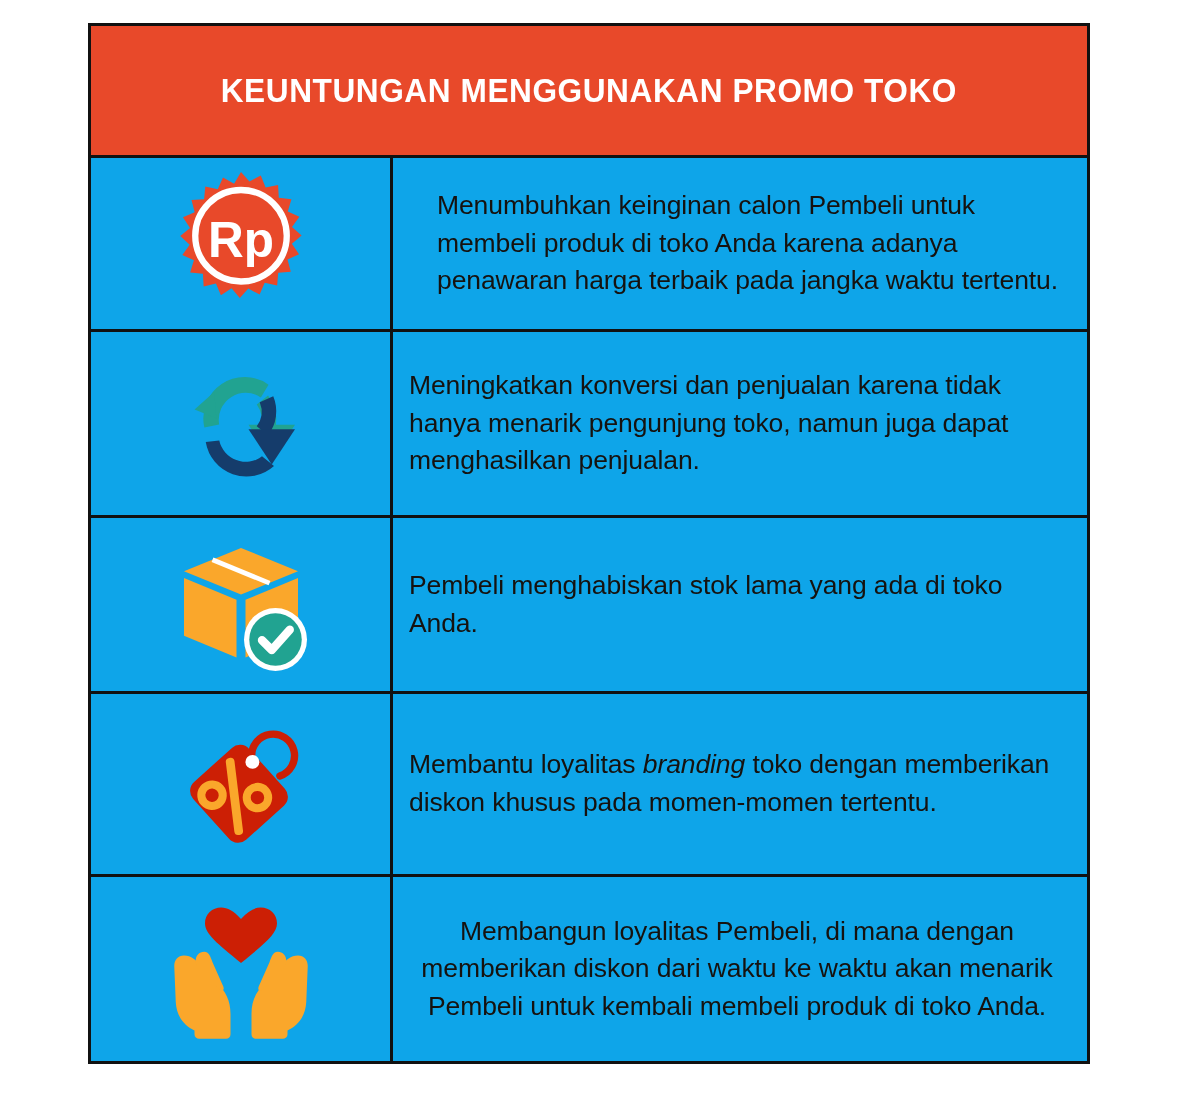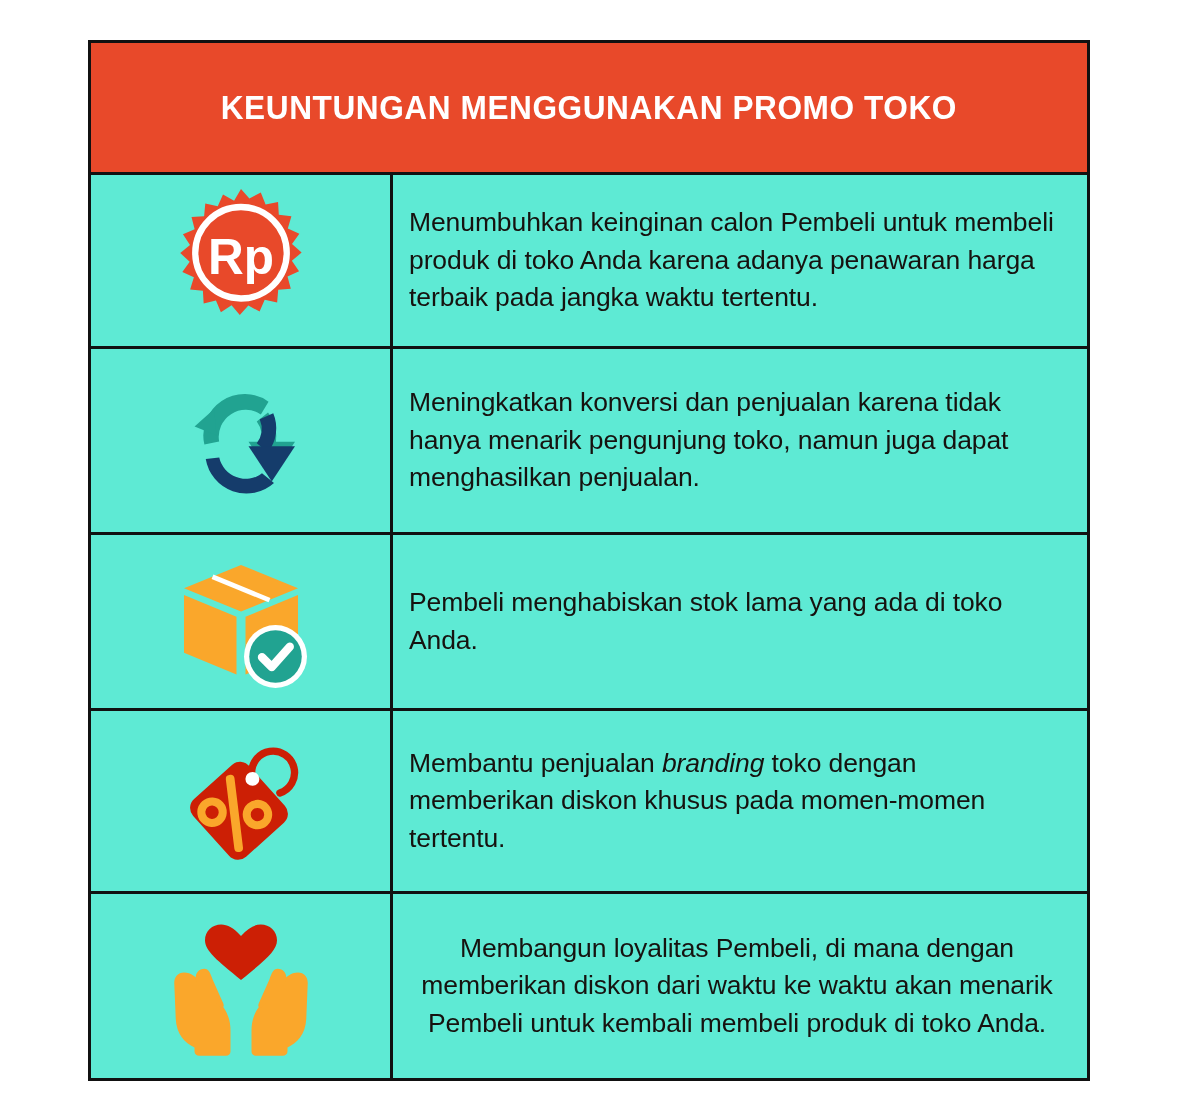--- a/index.html
+++ b/index.html
@@ -19,25 +19,25 @@
     position: relative;
     width: 1200px;
     height: 1117px;
     background: #ffffff;
     box-sizing: border-box;
   }
 
   .infographic {
     position: absolute;
     left: 88px;
-    top: 40px;
+    top: 23px;
     width: 1002px;
     border: 3px solid #111111;
     box-sizing: border-box;
-    background: #5eead4;
+    background: #0ea5e9;
   }
 
   
   .header-bar {
     background: #e8492a;
     height: 129px;
     display: flex;
     align-items: center;
     justify-content: center;
     box-sizing: border-box;
@@ -80,21 +80,21 @@
   .body-text {
     font-family: "Liberation Sans", sans-serif;
     font-size: 26.5px;
     line-height: 1.42;
     color: #16120f;
     letter-spacing: -0.1px;
   }
   .body-text em {
   }
 
-  .r1 { min-height: 174px; }
+  .r1 { min-height: 174px; gap: 28px; }
   .r2 { min-height: 186px; }
   .r3 { min-height: 176px; }
   .r4 { min-height: 183px; }
   .r5 { min-height: 187px; text-align: center; }
 
   .icon-wrap {
     width: 150px;
     height: 150px;
     display: block;
   }
@@ -196,21 +196,21 @@
             <g fill="#faa72b" transform="rotate(-42 46 60)">
               <circle cx="34" cy="47" r="8" fill="none" stroke="#faa72b" stroke-width="6"></circle>
               <circle cx="58" cy="71" r="8" fill="none" stroke="#faa72b" stroke-width="6"></circle>
               <rect x="42.5" y="30" width="6.5" height="58" rx="3" transform="rotate(35 46 59)"></rect>
             </g>
           </svg>
         </span>
       </div>
       <div class="text-cell">
         <div class="body-text">
-          <span>Membantu penjualan </span><em>branding</em><span> toko dengan memberikan diskon khusus pada momen-momen tertentu.</span>
+          <span>Membantu loyalitas </span><em>branding</em><span> toko dengan memberikan diskon khusus pada momen-momen tertentu.</span>
         </div>
       </div>
     </div>
 
     <div class="row r5">
       <div class="icon-cell">
         <span class="icon-wrap">
           <svg viewBox="0 0 100 100" width="150" height="150" aria-hidden="true">
 
             <path d="M50 46 C34 33 26 26.5 26 19.5 C26 13.5 30.8 9 36.8 9 C41 9 45.2 11.3 50 16.6

